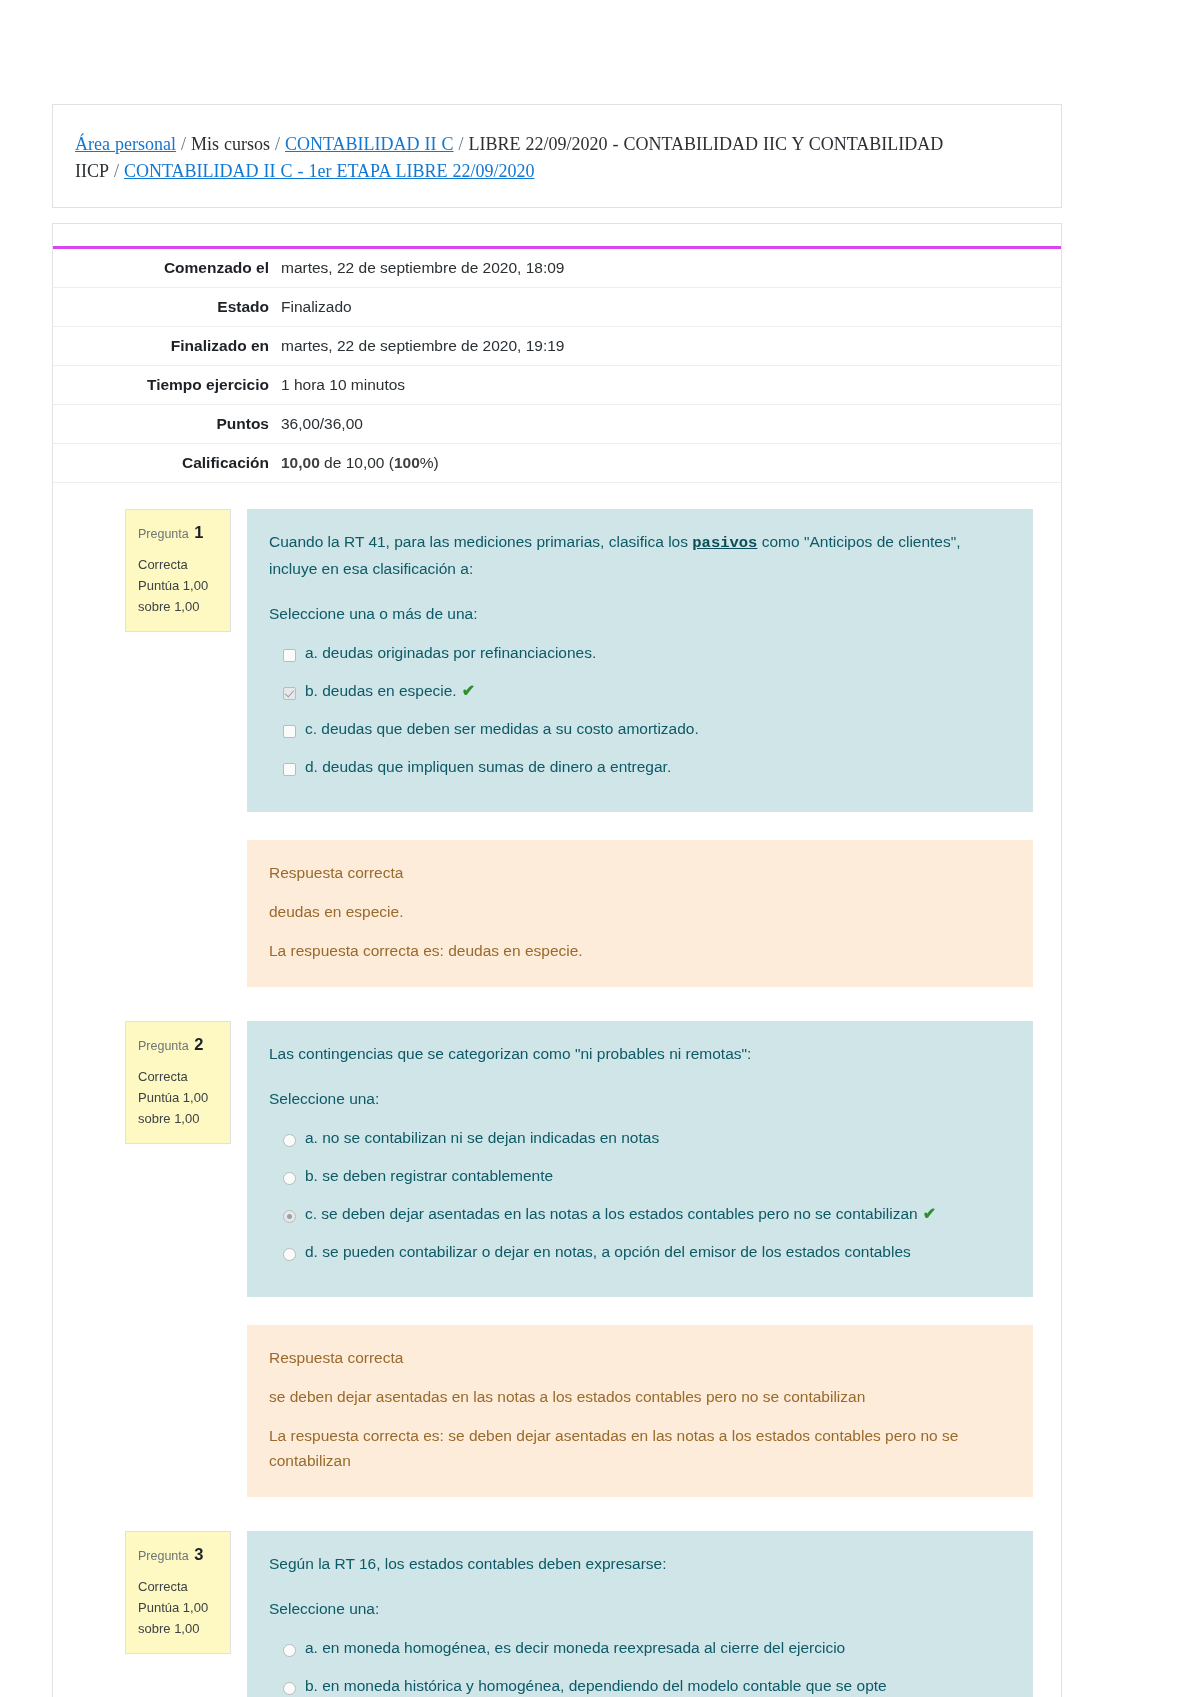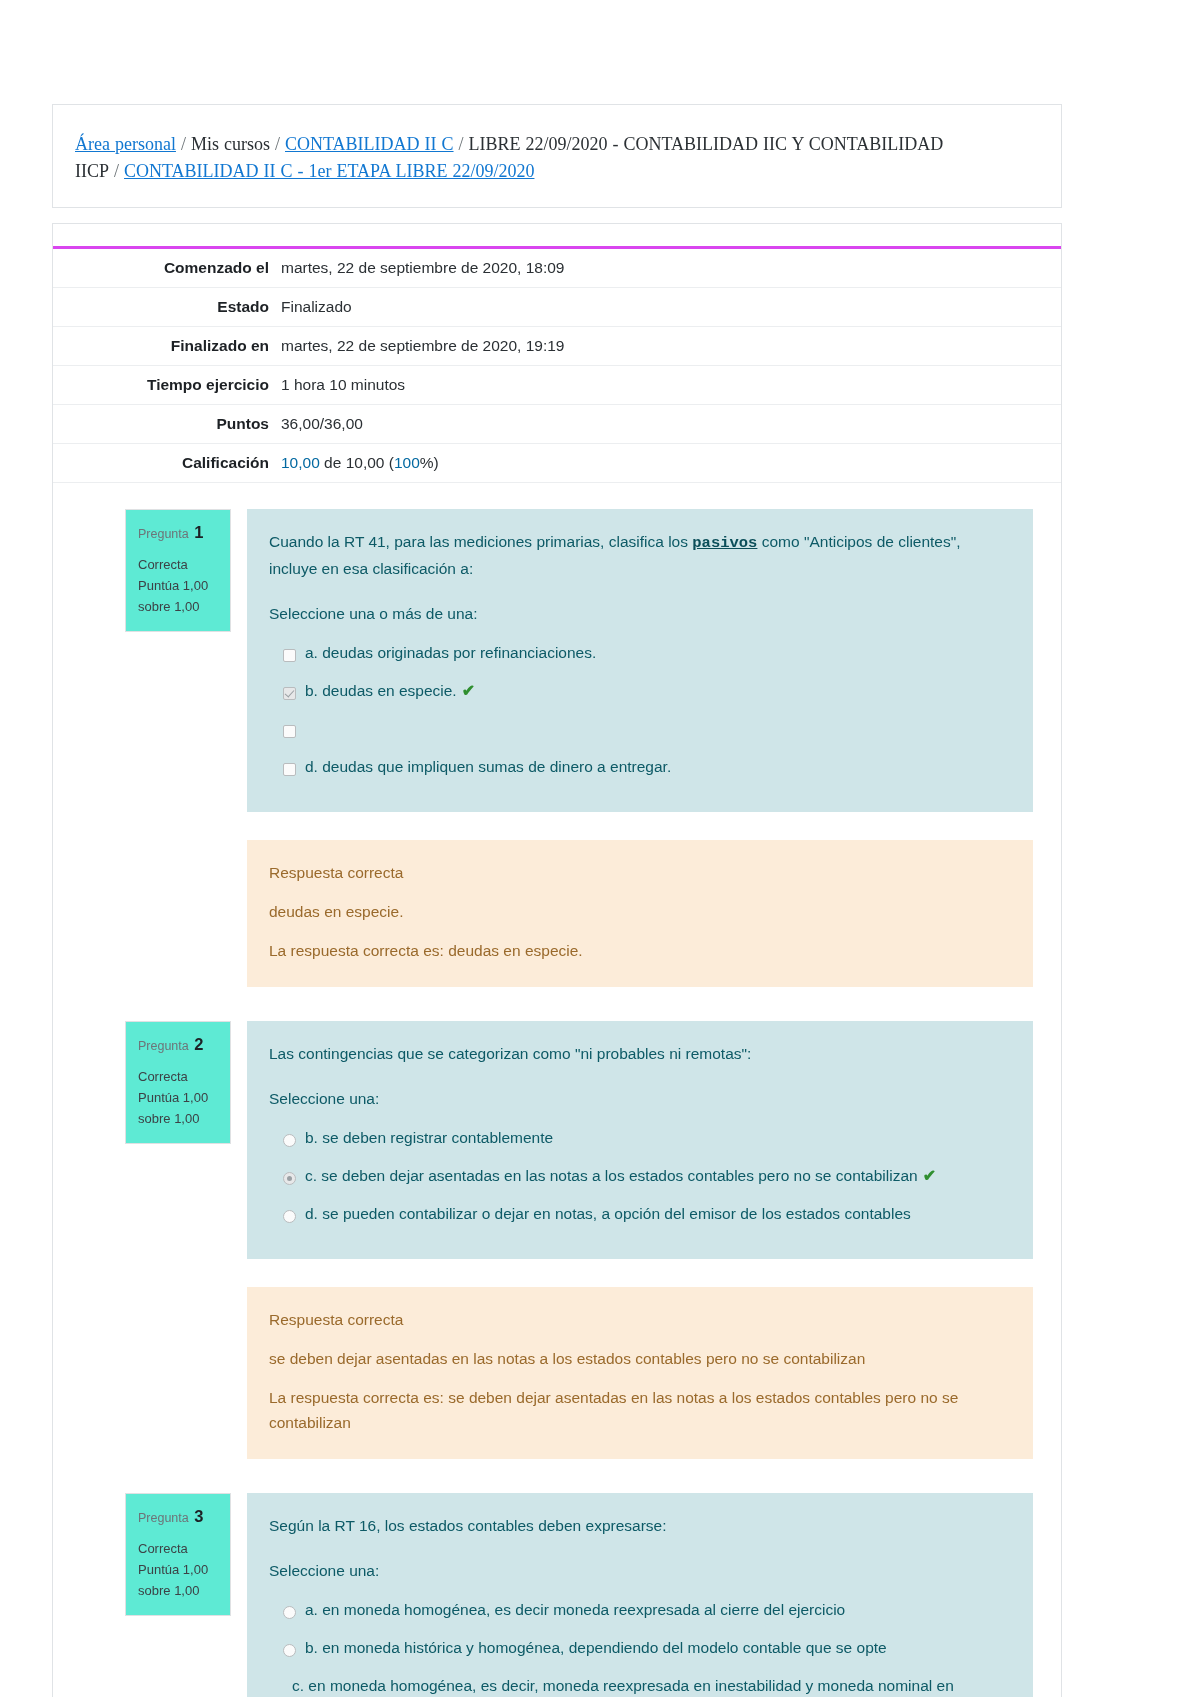--- a/index.html
+++ b/index.html
@@ -70,33 +70,33 @@
     line-height: 22px;
   }
   .summary td {
     text-align: left;
     font-size: 15.5px;
     color: #2b3034;
     padding: 8px 0 8px 0;
     vertical-align: top;
     line-height: 22px;
   }
-  .summary td b { font-weight: normal; color: #0369a1; }
+  .summary td b { font-weight: bold; color: #404040; }
 
   
   .qwrap {
     display: flex;
     align-items: flex-start;
     margin: 0 28px 0 72px;
     padding-top: 12px;
   }
   .qinfo {
     width: 106px;
     flex: 0 0 106px;
-    background: #5eead4;
+    background: #fef9c3;
     border: 1px solid #dfe1e3;
     padding: 12px 10px 14px 12px;
     font-size: 12.5px;
     color: #4c5256;
     line-height: 21px;
   }
   .qinfo .qnum-line { color: #6d7478; }
   .qinfo .qnum {
     font-size: 16.5px;
     font-weight: bold;
@@ -241,20 +241,21 @@
                 <li class="answer">
                   <span class="ctl"><span class="box"></span></span>
                   <span class="atext">a. deudas originadas por refinanciaciones.</span>
                 </li>
                 <li class="answer">
                   <span class="ctl"><span class="box checked"></span></span>
                   <span class="atext">b. deudas en especie.<span class="tick">✔</span></span>
                 </li>
                 <li class="answer">
                   <span class="ctl"><span class="box"></span></span>
+                  <span class="atext">c. deudas que deben ser medidas a su costo amortizado.</span>
                 </li>
                 <li class="answer">
                   <span class="ctl"><span class="box"></span></span>
                   <span class="atext">d. deudas que impliquen sumas de dinero a entregar.</span>
                 </li>
               </ul>
             </div>
             <div class="feedback">
               <p>Respuesta correcta</p>
               <p>deudas en especie.</p>
@@ -268,20 +269,24 @@
             <div class="qstate">Correcta</div>
             <div class="qgrade">Puntúa 1,00<br>sobre 1,00</div>
           </div>
           <div class="qbody">
             <div class="qcontent">
               <p class="qtext">Las contingencias que se categorizan como "ni probables ni remotas":</p>
               <p class="prompt">Seleccione una:</p>
               <ul class="answers">
                 <li class="answer">
                   <span class="ctl"><span class="radio"></span></span>
+                  <span class="atext">a. no se contabilizan ni se dejan indicadas en notas</span>
+                </li>
+                <li class="answer">
+                  <span class="ctl"><span class="radio"></span></span>
                   <span class="atext">b. se deben registrar contablemente</span>
                 </li>
                 <li class="answer">
                   <span class="ctl"><span class="radio selected"></span></span>
                   <span class="atext">c. se deben dejar asentadas en las notas a los estados contables pero no se contabilizan<span class="tick">✔</span></span>
                 </li>
                 <li class="answer">
                   <span class="ctl"><span class="radio"></span></span>
                   <span class="atext">d. se pueden contabilizar o dejar en notas, a opción del emisor de los estados contables</span>
                 </li>

